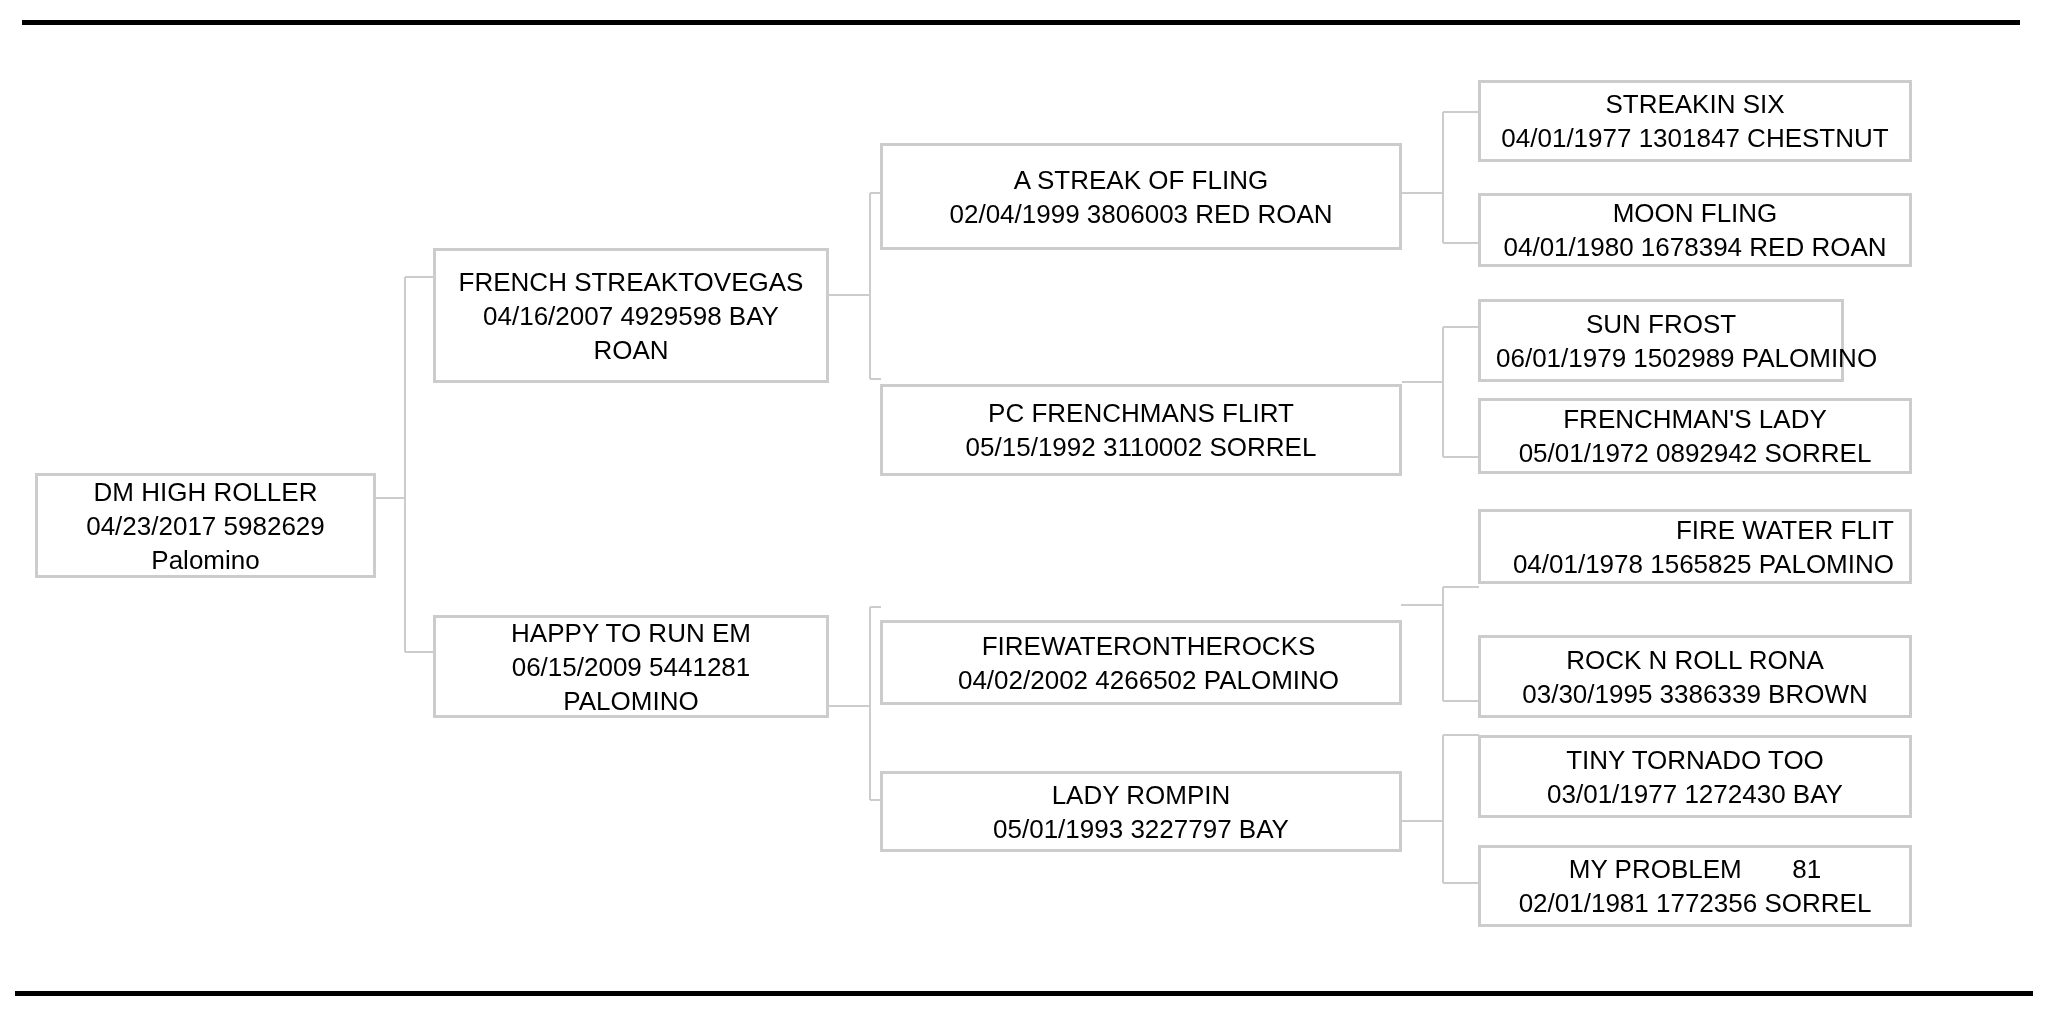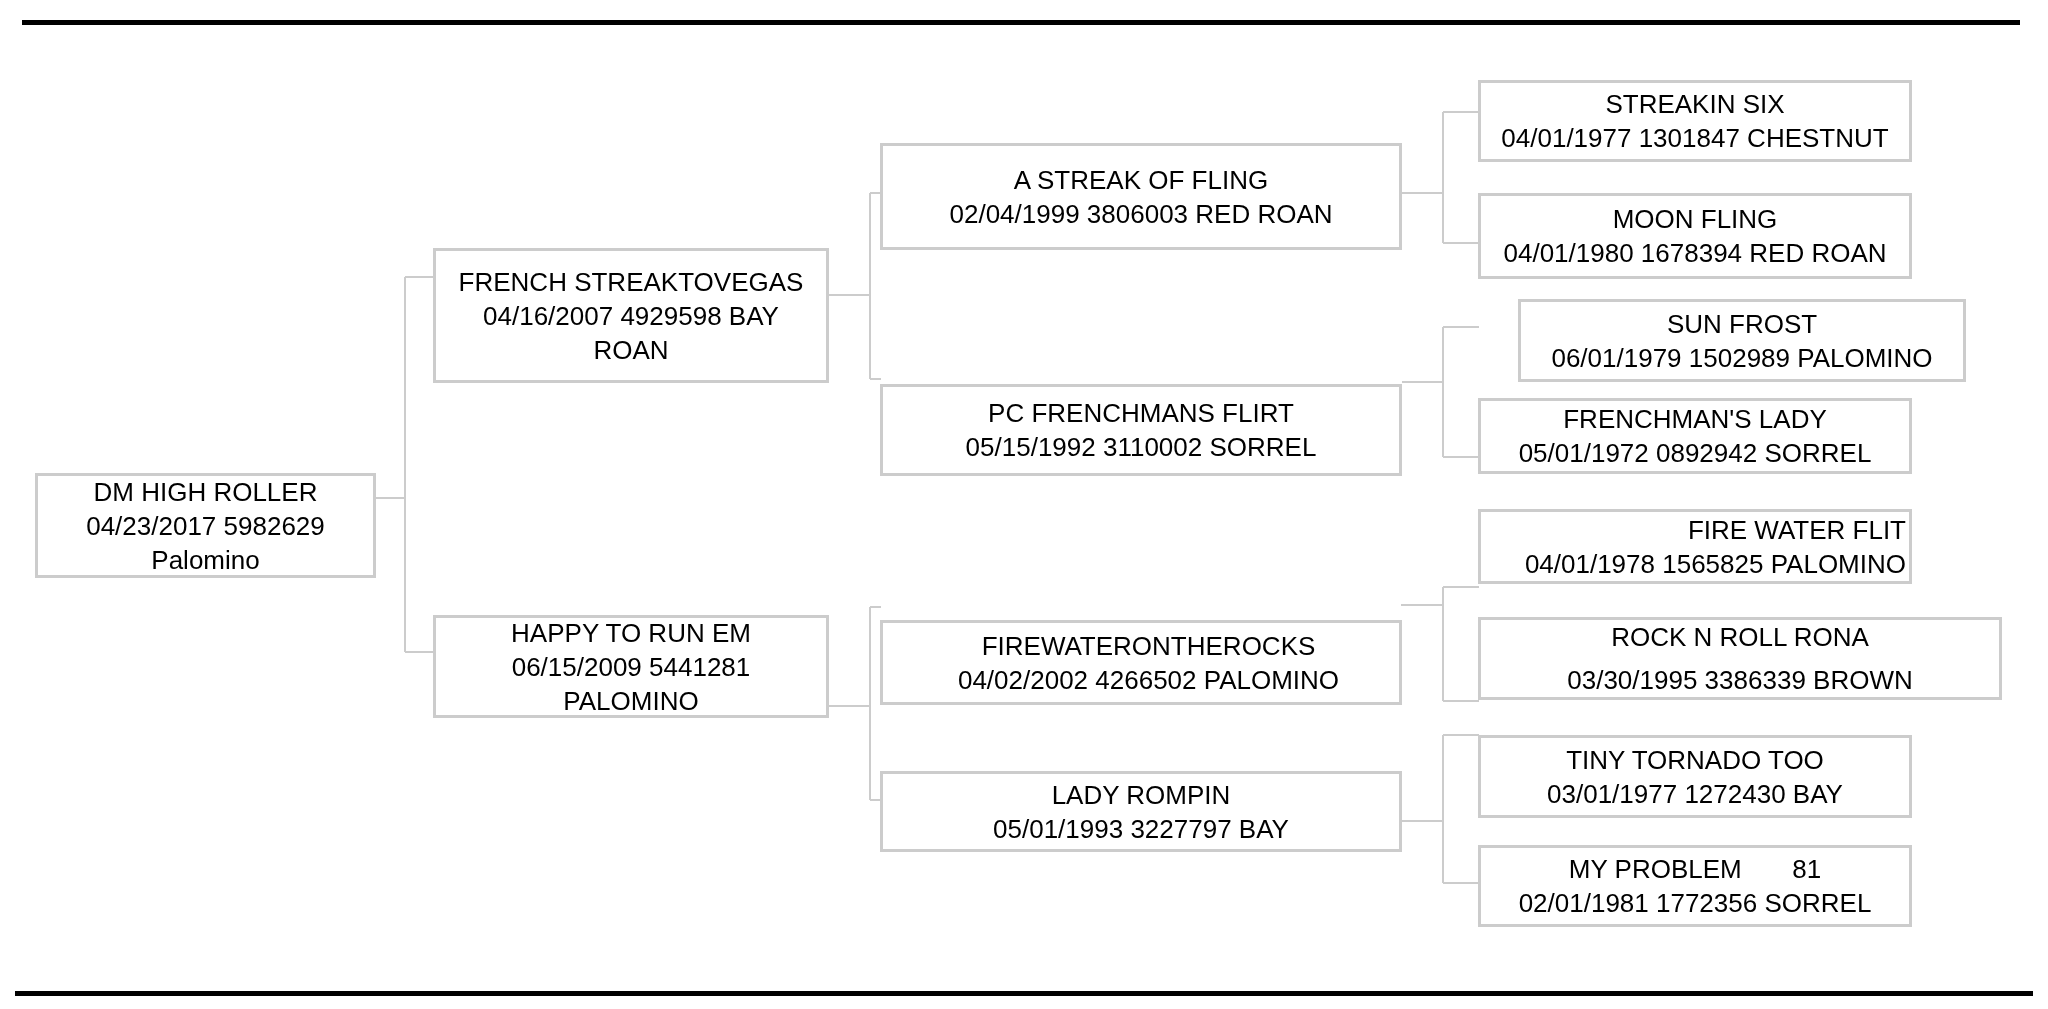--- a/index.html
+++ b/index.html
@@ -32,21 +32,21 @@
     justify-content:center;
     text-align:center;
     font-size:26px;
     line-height:34px;
   }
   .node .nm,.node .dt{display:block;}
   
   .g1{padding:0 11px;}
   .g2{padding:0 18px;}
   .g3{padding:0 20px;}
-  .g4{padding:0 3px;}
+  .g4{padding:0 15px;}
   .g3 .nm,.g3 .dt,.g4 .nm,.g4 .dt{white-space:pre;}
 </style>
 </head>
 <body>
 
 <div class="stage">
 
   <div class="rule top"></div>
   <div class="rule bottom"></div>
 
@@ -116,37 +116,37 @@
   </div>
   <div class="node g3" style="left:880px;top:771px;width:522px;height:81px;">
     <span class="nm">LADY ROMPIN</span>
     <span class="dt">05/01/1993 3227797 BAY</span>
   </div>
 
   <div class="node g4" style="left:1478px;top:80px;width:434px;height:82px;">
     <span class="nm">STREAKIN SIX</span>
     <span class="dt">04/01/1977 1301847 CHESTNUT</span>
   </div>
-  <div class="node g4" style="left:1478px;top:193px;width:434px;height:86px;">
+  <div class="node g4" style="left:1478px;top:193px;width:434px;height:74px;">
     <span class="nm">MOON FLING</span>
     <span class="dt">04/01/1980 1678394 RED ROAN</span>
   </div>
-  <div class="node g4" style="left:1478px;top:299px;width:448px;height:83px;margin-left:40px;">
+  <div class="node g4" style="left:1478px;top:299px;width:366px;height:83px;">
     <span class="nm">SUN FROST</span>
     <span class="dt">06/01/1979 1502989 PALOMINO</span>
   </div>
   <div class="node g4" style="left:1478px;top:398px;width:434px;height:76px;">
     <span class="nm">FRENCHMAN'S LADY</span>
     <span class="dt">05/01/1972 0892942 SORREL</span>
   </div>
   <div class="node g4" style="left:1478px;top:509px;width:434px;height:75px;align-items:flex-end;">
     <span class="nm">FIRE WATER FLIT</span>
     <span class="dt">04/01/1978 1565825 PALOMINO</span>
   </div>
-  <div class="node g4" style="left:1478px;top:617px;width:524px;height:83px;justify-content:space-between;">
+  <div class="node g4" style="left:1478px;top:635px;width:434px;height:83px;">
     <span class="nm">ROCK N ROLL RONA</span>
     <span class="dt">03/30/1995 3386339 BROWN</span>
   </div>
   <div class="node g4" style="left:1478px;top:735px;width:434px;height:83px;">
     <span class="nm">TINY TORNADO TOO</span>
     <span class="dt">03/01/1977 1272430 BAY</span>
   </div>
   <div class="node g4" style="left:1478px;top:845px;width:434px;height:82px;">
     <span class="nm">MY PROBLEM       81</span>
     <span class="dt">02/01/1981 1772356 SORREL</span>

